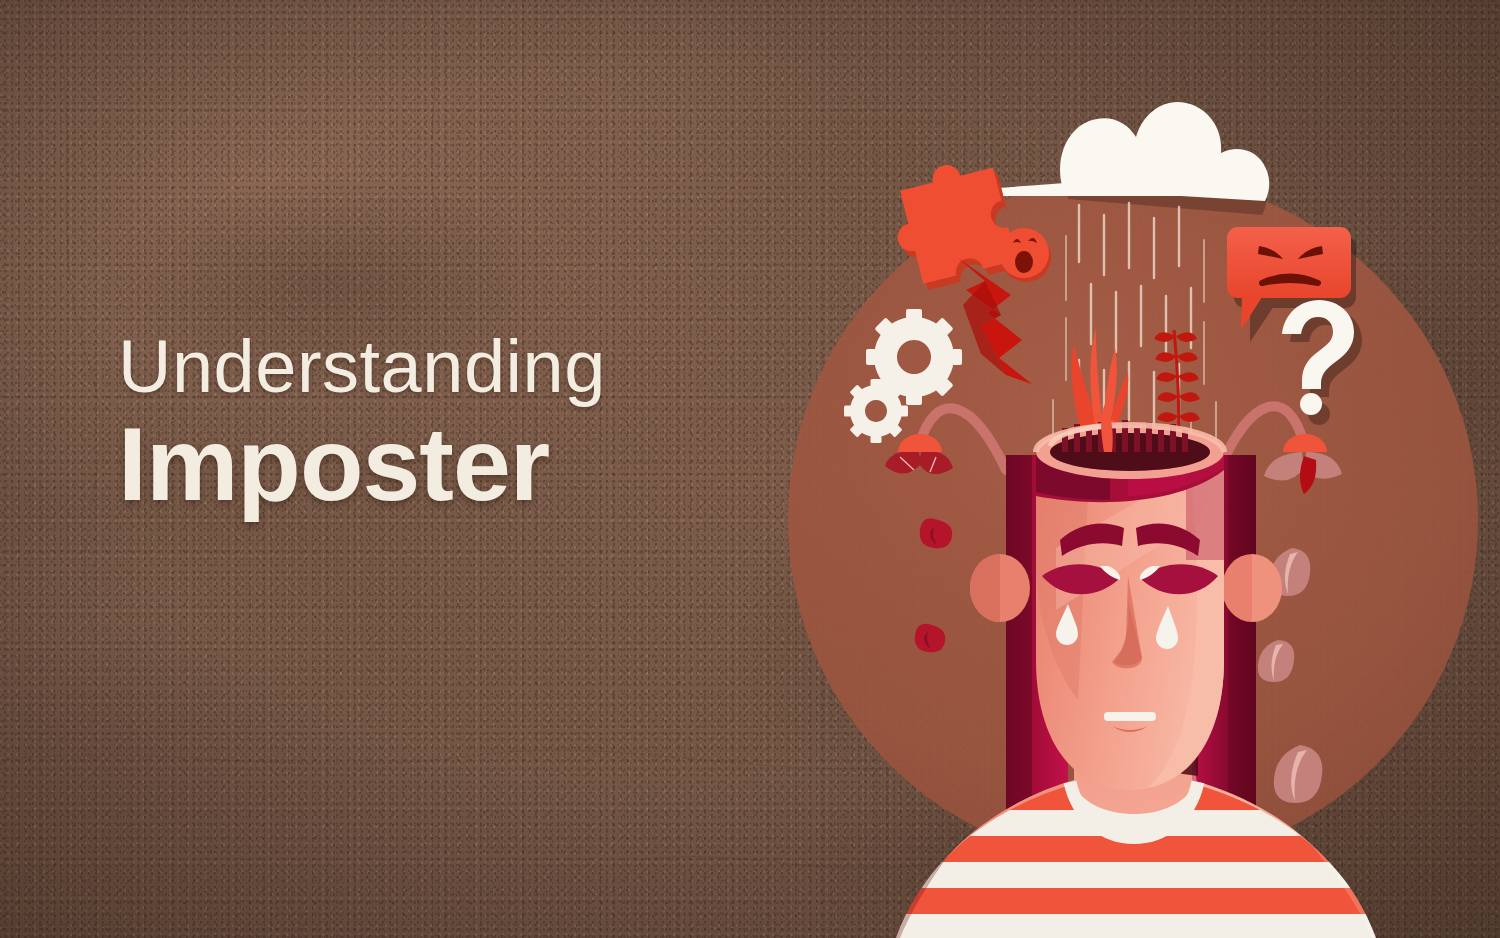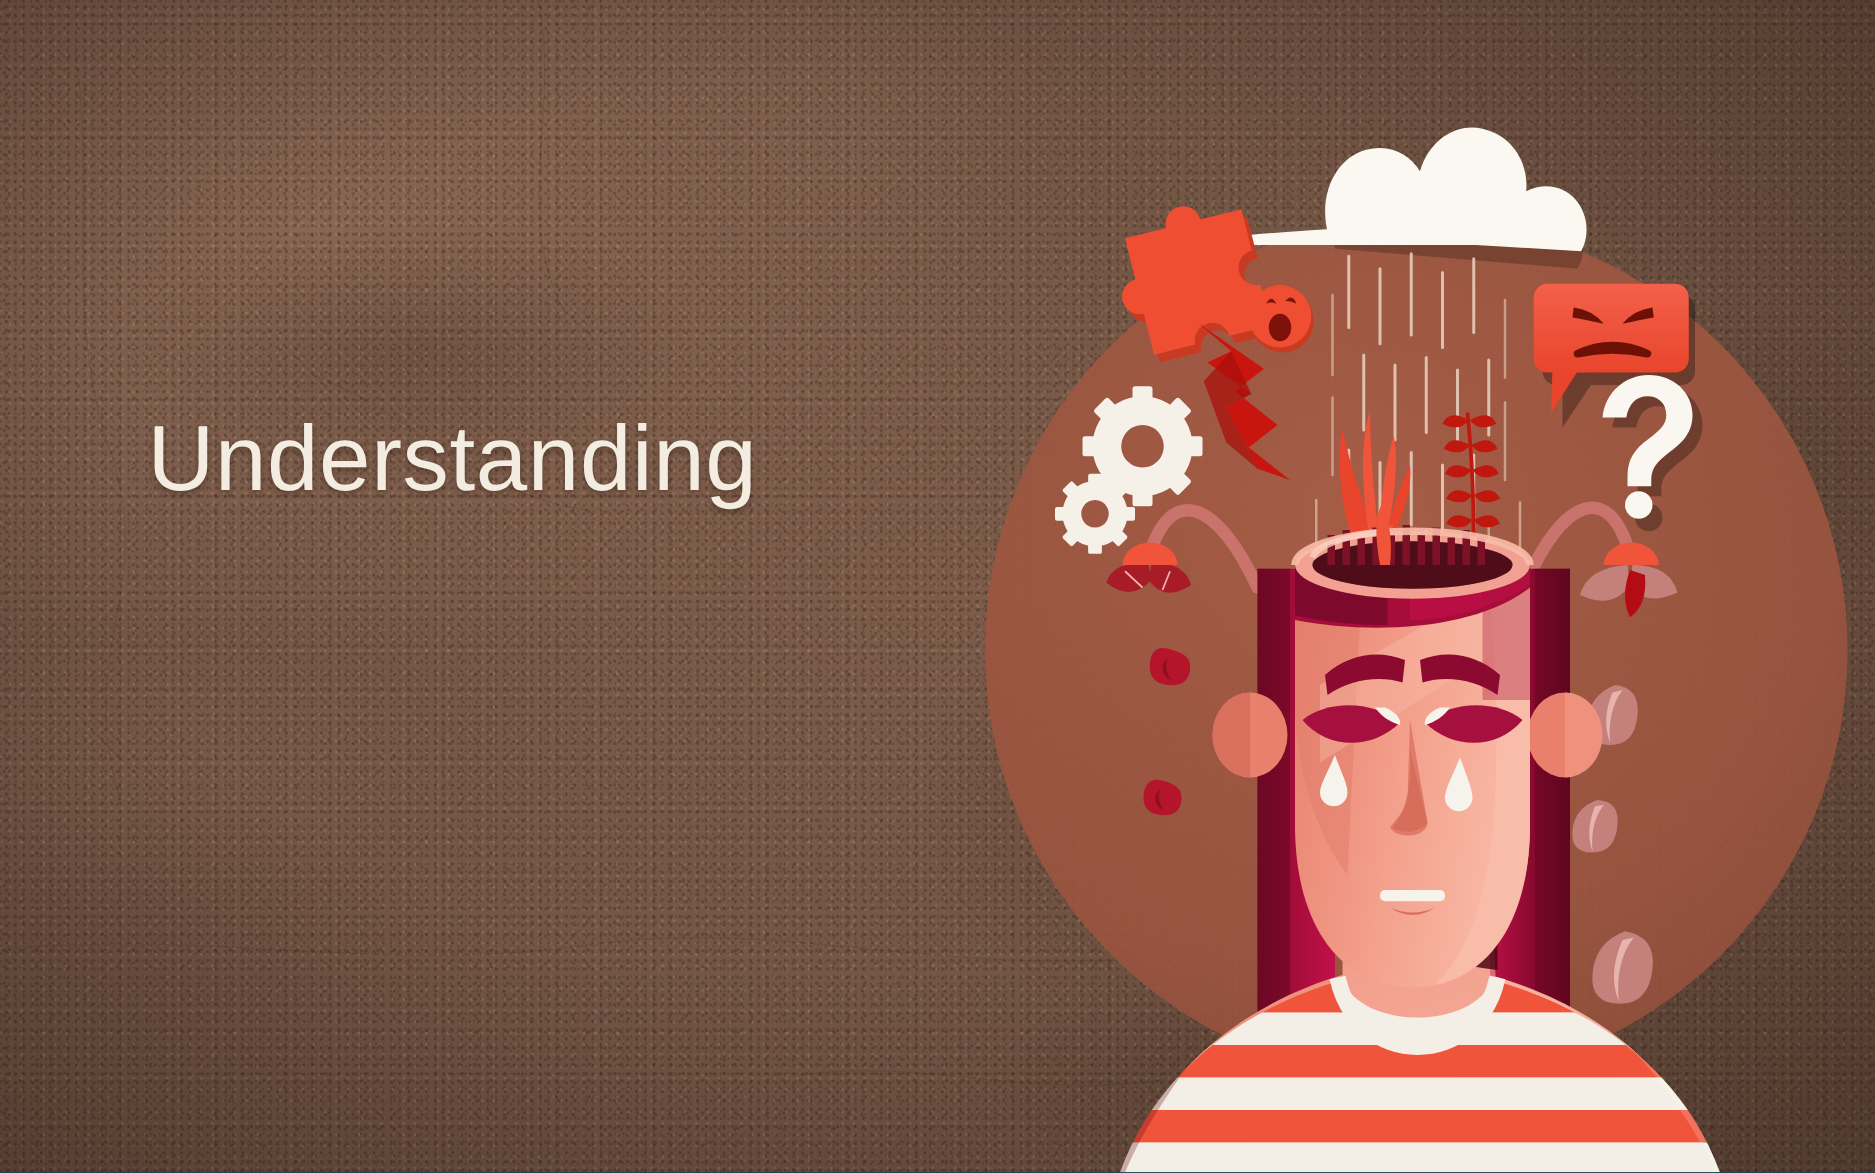--- a/index.html
+++ b/index.html
@@ -6,21 +6,21 @@
   * { margin:0; padding:0; box-sizing:border-box; }
   html,body { background:#2b2320; }
   body {
     font-family: "Liberation Sans", sans-serif;
   }
   #poster {
     position: relative;
     width: 1500px;
     height: 938px;
     overflow: hidden;
-    background: #0369a1;
+    background: #4c1d95;
   }
 
   
   .bg-base {
     position:absolute; inset:0;
     background:
       radial-gradient(ellipse 70% 60% at 18% 20%, #8a6754 0%, rgba(138,103,84,0) 60%),
       radial-gradient(ellipse 60% 50% at 85% 78%, #6d5141 0%, rgba(109,81,65,0) 65%),
       radial-gradient(ellipse 90% 80% at 50% 50%, #7d5c4a 0%, #6a4f40 100%);
   }
@@ -97,20 +97,21 @@
       <path d="M0 760 C 160 742, 300 780, 470 756 S 760 790, 980 760"></path>
       <path d="M1180 60 C 1210 150, 1168 230, 1206 330"></path>
       <path d="M250 300 C 330 330, 380 396, 470 408"></path>
       <path d="M640 860 C 740 846, 820 880, 930 864"></path>
     </g>
   </svg>
   <div class="bg-vignette"></div>
 
   <div class="title-block">
     <div class="t-line1">Understanding</div>
+    <div class="t-line2">Imposter</div>
   </div>
 
   <div class="stage">
   <svg width="1500" height="938" viewBox="0 0 1500 938">
     <defs>
       <clipPath id="posterClip">
             <rect x="0" y="0" width="1500" height="938"></rect>
           </clipPath>
 
       <linearGradient id="gHairL" x1="0" y1="0" x2="1" y2="0">

